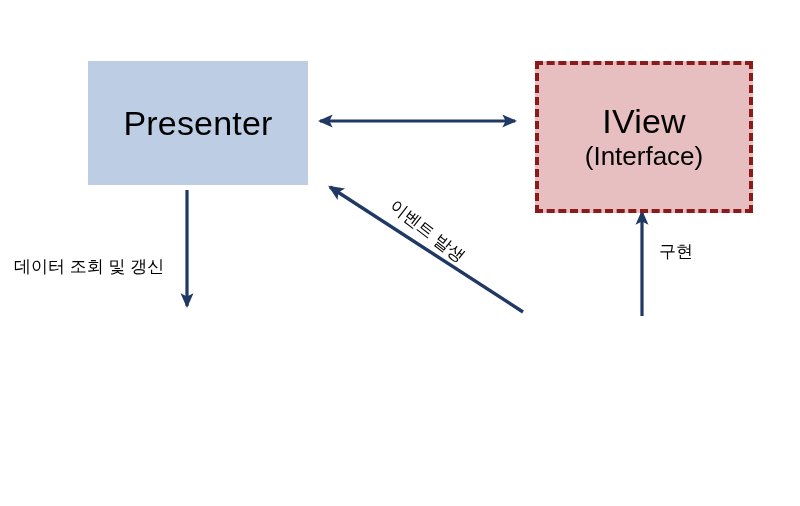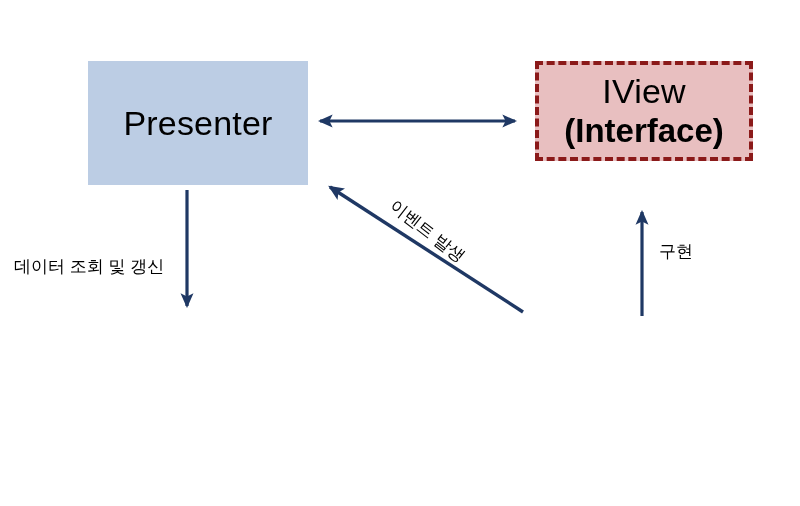--- a/index.html
+++ b/index.html
@@ -27,32 +27,32 @@
     text-align: center;
     color: #000000;
     line-height: 1.12;
   }
   .node-title {
     font-size: 34px;
     font-weight: 400;
     letter-spacing: 0.2px;
   }
   .node-sub {
-    font-size: 33px;
-    font-weight: 700;
+    font-size: 26px;
+    font-weight: 400;
     margin-top: 2px;
   }
 
   
   #node-presenter {
     left: 88px;  top: 61px;  width: 220px; height: 124px;
     background: #BCCDE4;
   }
   #node-iview {
-    left: 535px; top: 61px;  width: 218px; height: 100px;
+    left: 535px; top: 61px;  width: 218px; height: 152px;
     background: #E8BFC0;
     border: 4px dashed #8B1A1A;
   }
   #node-model {
     left: 88px;  top: 320px; width: 220px; height: 123px;
     background: #D7E0BF;
   }
   #node-view {
     left: 535px; top: 320px; width: 218px; height: 123px;
     background: #B6DEE8;

